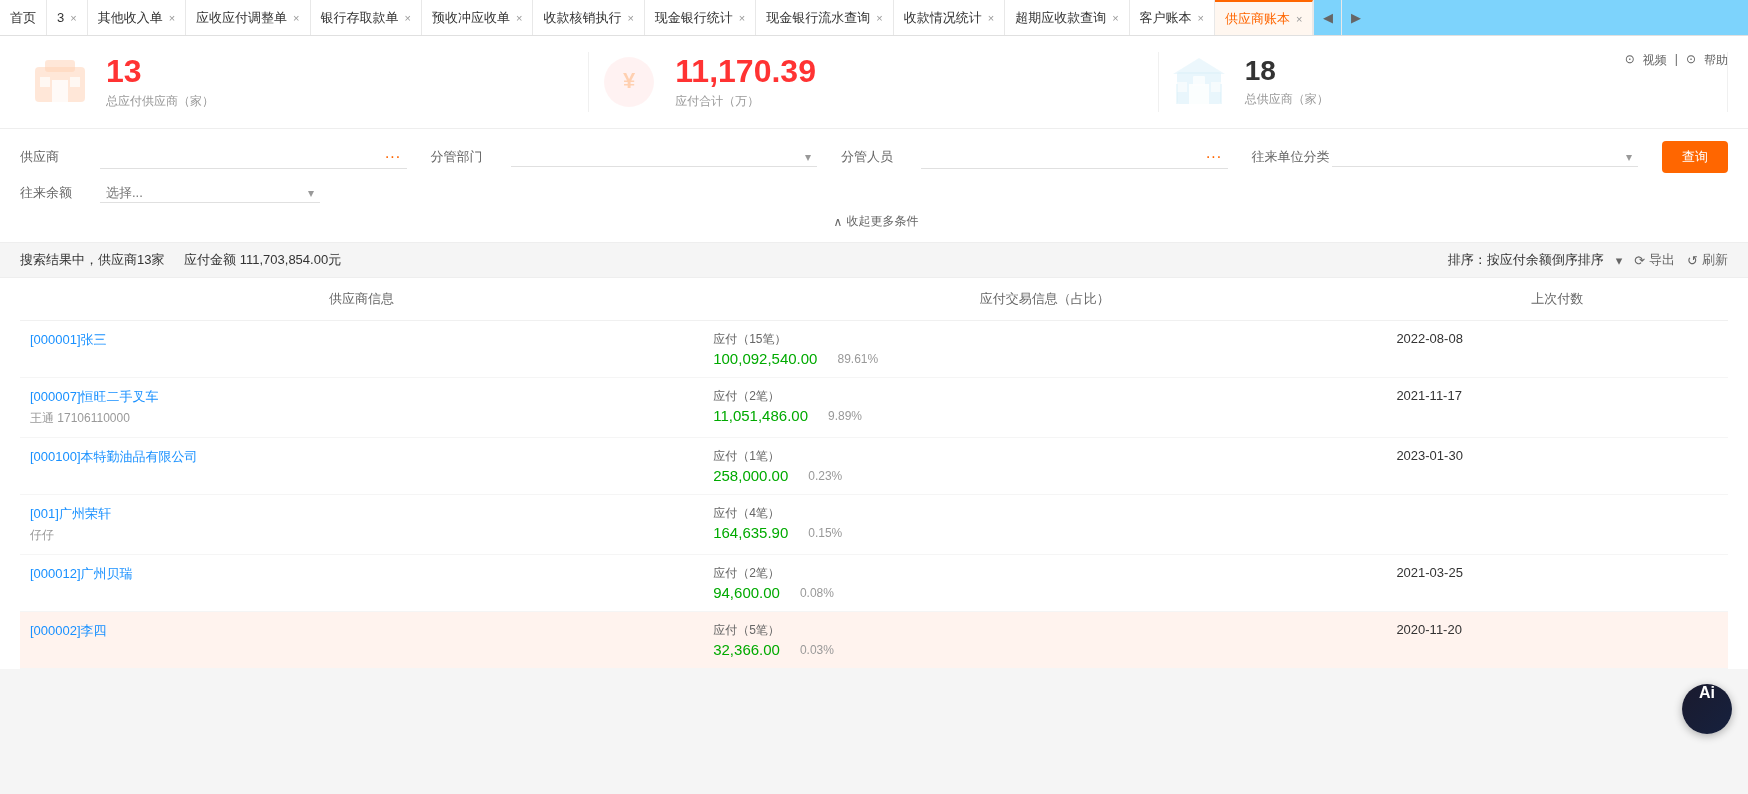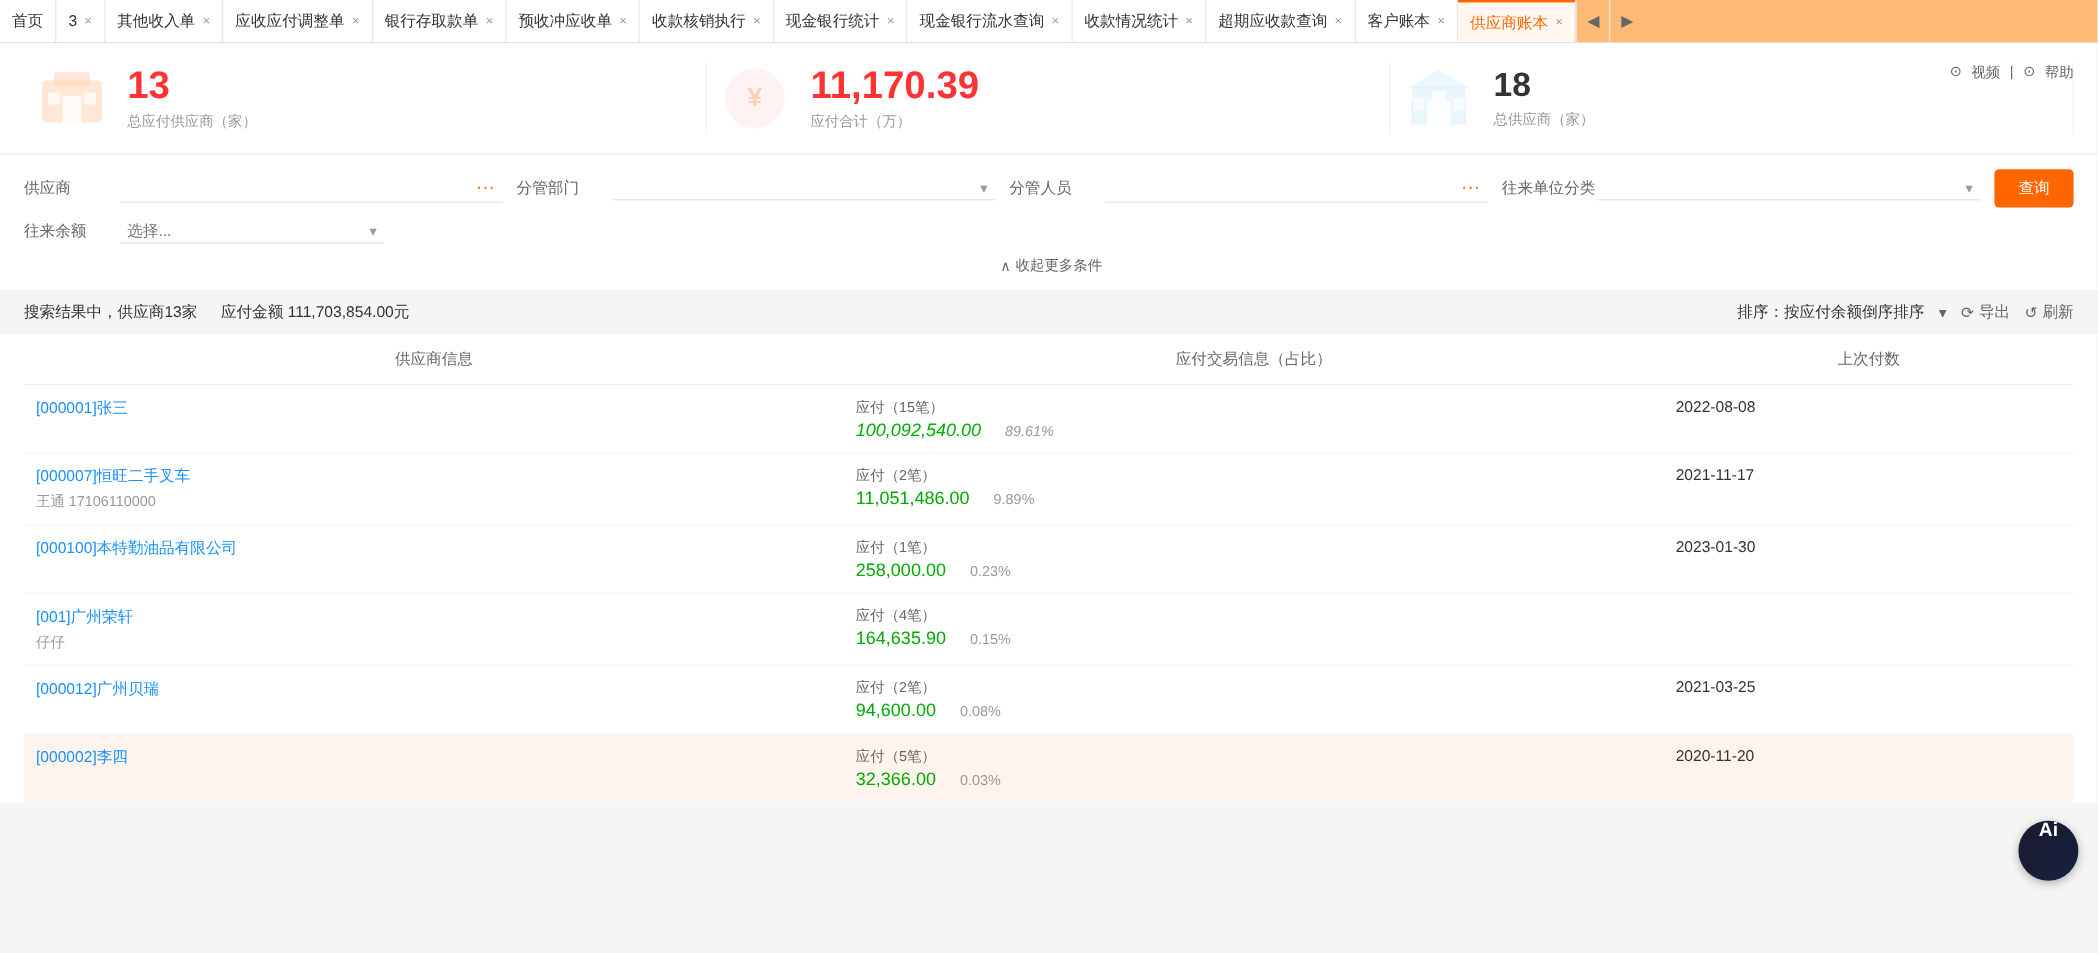--- a/index.html
+++ b/index.html
@@ -2,21 +2,21 @@
 <html><head>
   <meta charset="utf-8">
   <style>
     * { box-sizing: border-box; margin: 0; padding: 0; font-family: 'Microsoft YaHei', SimHei, sans-serif; }
     body { background: #f5f5f5; font-size: 13px; color: #333; width: 1748px; overflow-x: hidden; }
 
     
     .top-nav {
       display: flex;
       align-items: center;
-      background: #fdba74;
+      background: #7dd3fc;
       border-bottom: 1px solid #e0e0e0;
       height: 36px;
       padding: 0;
       overflow: hidden;
     }
     .nav-tab {
       display: flex;
       align-items: center;
       padding: 0 10px;
       height: 36px;
@@ -82,21 +82,21 @@
 
     
     .filter-area {
       background: #fff;
       padding: 12px 20px;
       border-bottom: 1px solid #eee;
     }
     .filter-row {
       display: flex;
       margin-bottom: 10px;
-      gap: 12px;
+      gap: 24px;
     }
     .filter-row:last-child { margin-bottom: 0; }
     .filter-item {
       display: flex;
       align-items: center;
       flex: 1;
     }
     .filter-label {
       width: 80px;
       color: #666;
@@ -379,21 +379,21 @@
         <th style="width:40%">供应商信息</th>
         <th style="width:40%">应付交易信息（占比）</th>
         <th style="width:20%">上次付数</th>
       </tr>
     </thead>
     <tbody id="table-body">
     <tr>
           <td><a class="supplier-link">[000001]张三</a></td>
           <td>
             <div class="trans-note">应付（15笔）</div>
-            <div style="display: flex; align-items: center; font-style: italic;">
+            <div style="display: flex; align-items: center;">
               <span class="amount-green">100,092,540.00</span>
               <span class="percent-text">89.61%</span>
             </div>
           </td>
           <td>2022-08-08</td>
         </tr>
         <tr>
           <td><a class="supplier-link">[000007]恒旺二手叉车</a><div class="sub-info">王通  17106110000</div></td>
           <td>
             <div class="trans-note">应付（2笔）</div>

